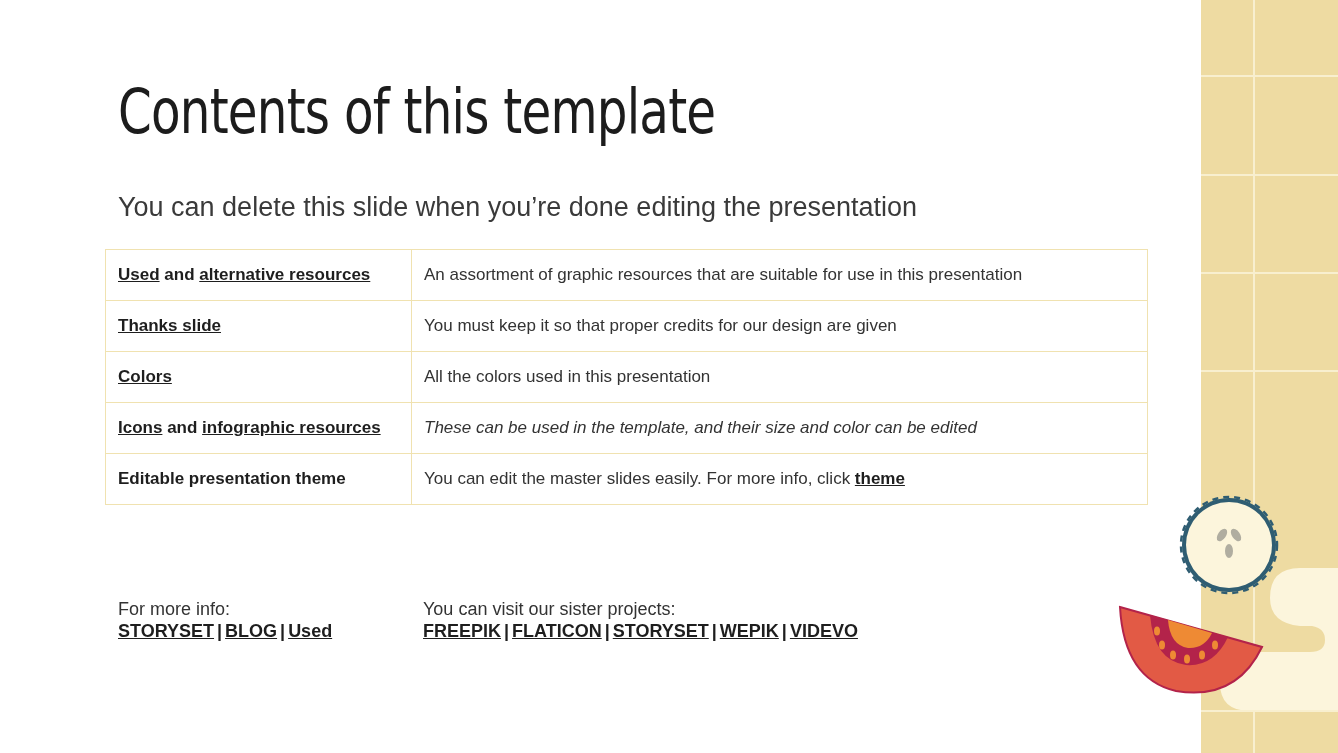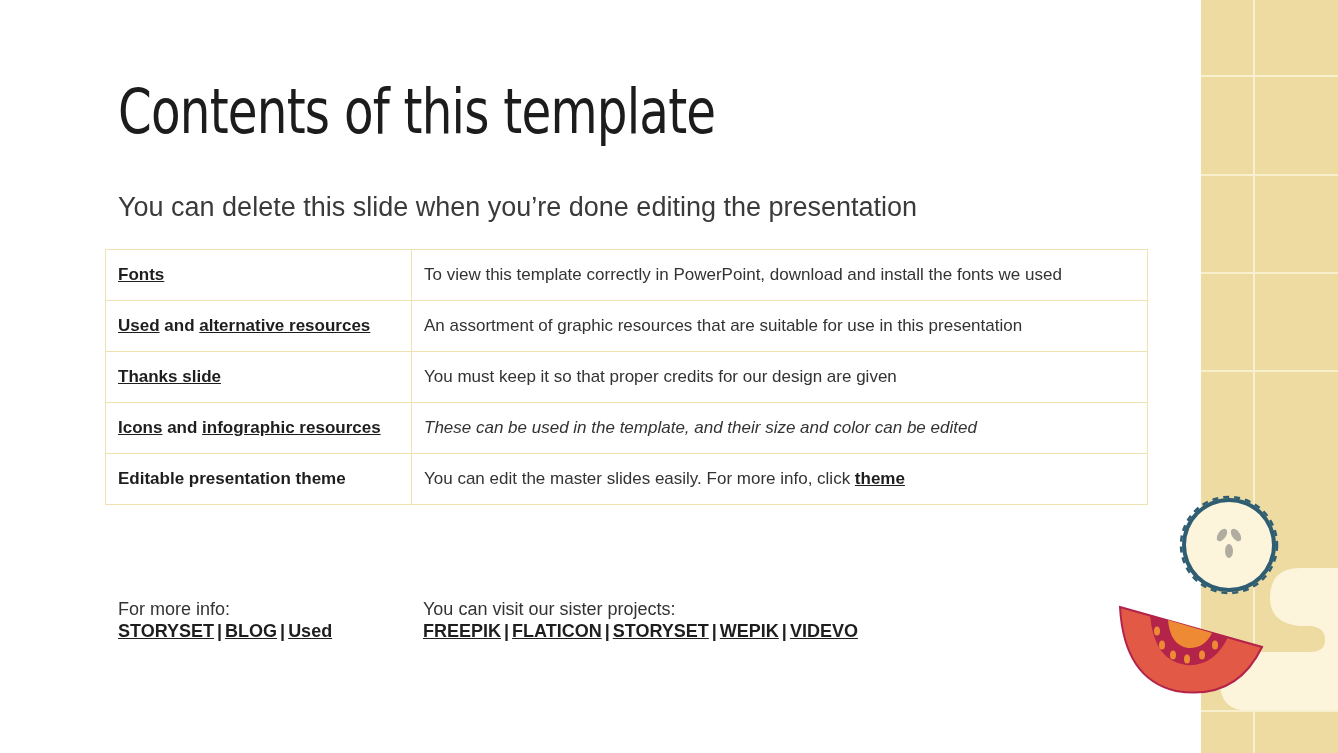--- a/index.html
+++ b/index.html
@@ -62,30 +62,30 @@
     <ellipse cx="99" cy="42" rx="3" ry="4.5"></ellipse>
   </g>
 </svg>
 
 <h1 class="title">Contents of this template</h1>
 <div class="subtitle">You can delete this slide when you’re done editing the presentation</div>
 
 <table class="contents">
   <tbody id="contents-body">
       <tr>
-        <td class="c1"><a class="u">Fonts</a></td>
-        <td class="c2"><span style="white-space: pre;">To view this template correctly in PowerPoint, download and install the fonts we used</span></td>
-      </tr>
-      <tr>
         <td class="c1"><a class="u">Used</a><span> and </span><a class="u">alternative resources</a></td>
         <td class="c2"><span style="white-space: pre;">An assortment of graphic resources that are suitable for use in this presentation</span></td>
       </tr>
       <tr>
         <td class="c1"><a class="u">Thanks slide</a></td>
         <td class="c2"><span style="white-space: pre;">You must keep it so that proper credits for our design are given</span></td>
+      </tr>
+      <tr>
+        <td class="c1"><a class="u">Colors</a></td>
+        <td class="c2"><span style="white-space: pre;">All the colors used in this presentation</span></td>
       </tr>
       <tr>
         <td class="c1"><a class="u">Icons</a><span> and </span><a class="u">infographic resources</a></td>
         <td class="c2"><span style="white-space: pre; font-style: italic;">These can be used in the template, and their size and color can be edited</span></td>
       </tr>
       <tr>
         <td class="c1"><span>Editable presentation theme</span></td>
         <td class="c2"><span style="white-space: pre; margin-top: 8px;">You can edit the master slides easily. For more info, click </span><a class="u">theme</a></td>
       </tr>
     </tbody>

